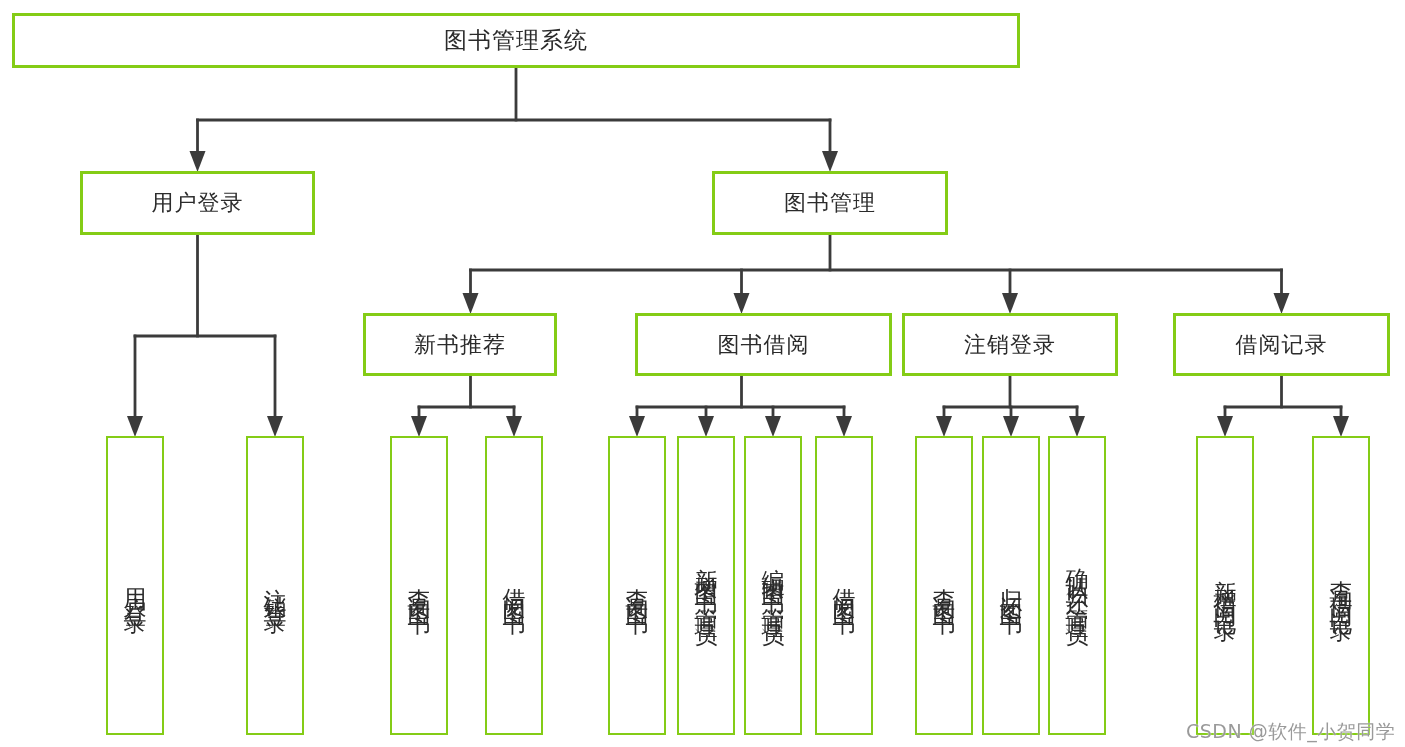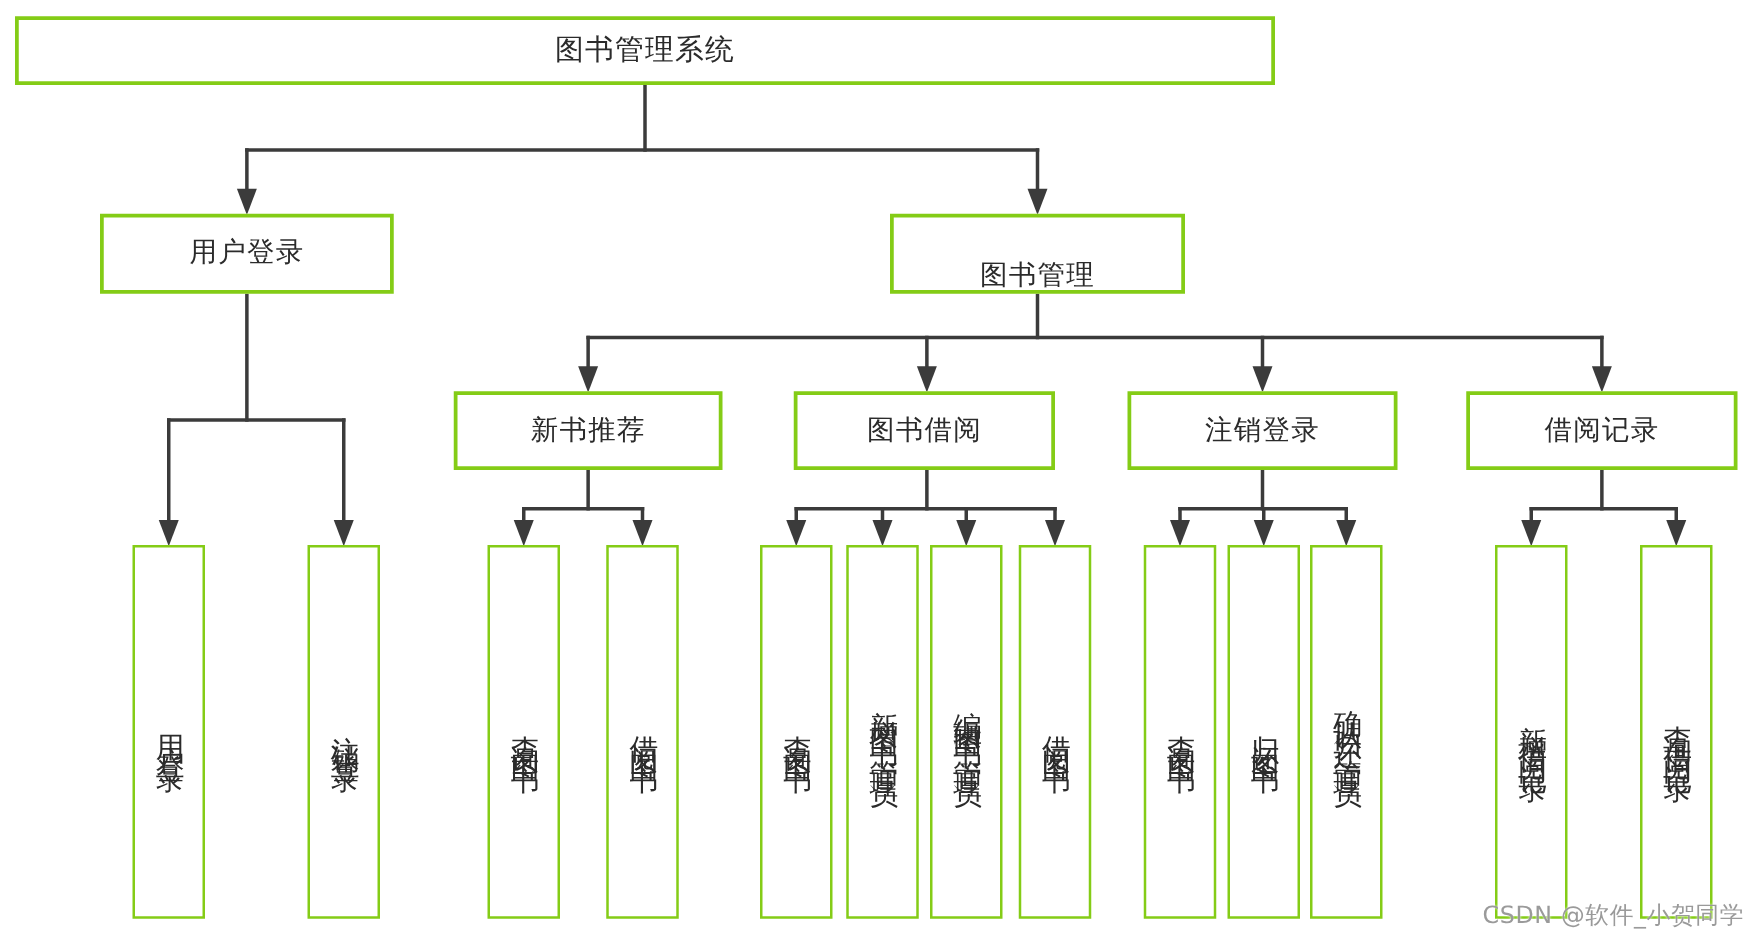--- a/index.html
+++ b/index.html
@@ -128,28 +128,28 @@
     <polygon class="arrow" points="1333,416 1349,416 1341,437"></polygon>
   </svg>
 
   <div class="node root-node" style="left:12px; top:13px; width:1008px; height:55px;">
     <span class="hlabel">图书管理系统</span>
   </div>
 
   <div class="node" style="left:80px; top:171px; width:235px; height:64px;">
     <span class="hlabel">用户登录</span>
   </div>
-  <div class="node" style="left:712px; top:171px; width:236px; height:64px;align-items:flex-end;">
+  <div class="node" style="left:712px; top:171px; width:236px; height:64px;">
     <span class="hlabel">图书管理</span>
   </div>
 
-  <div class="node" style="left:363px; top:313px; width:215px; height:63px;">
+  <div class="node" style="left:363px; top:313px; width:194px; height:63px;">
     <span class="hlabel">新书推荐</span>
   </div>
-  <div class="node" style="left:635px; top:313px; width:209px; height:63px;">
+  <div class="node" style="left:635px; top:313px; width:257px; height:63px;">
     <span class="hlabel">图书借阅</span>
   </div>
   <div class="node" style="left:902px; top:313px; width:216px; height:63px;">
     <span class="hlabel">注销登录</span>
   </div>
   <div class="node" style="left:1173px; top:313px; width:217px; height:63px;">
     <span class="hlabel">借阅记录</span>
   </div>
 
   <div class="node leaf-node" style="left:106px; top:436px; width:58px; height:299px;">

